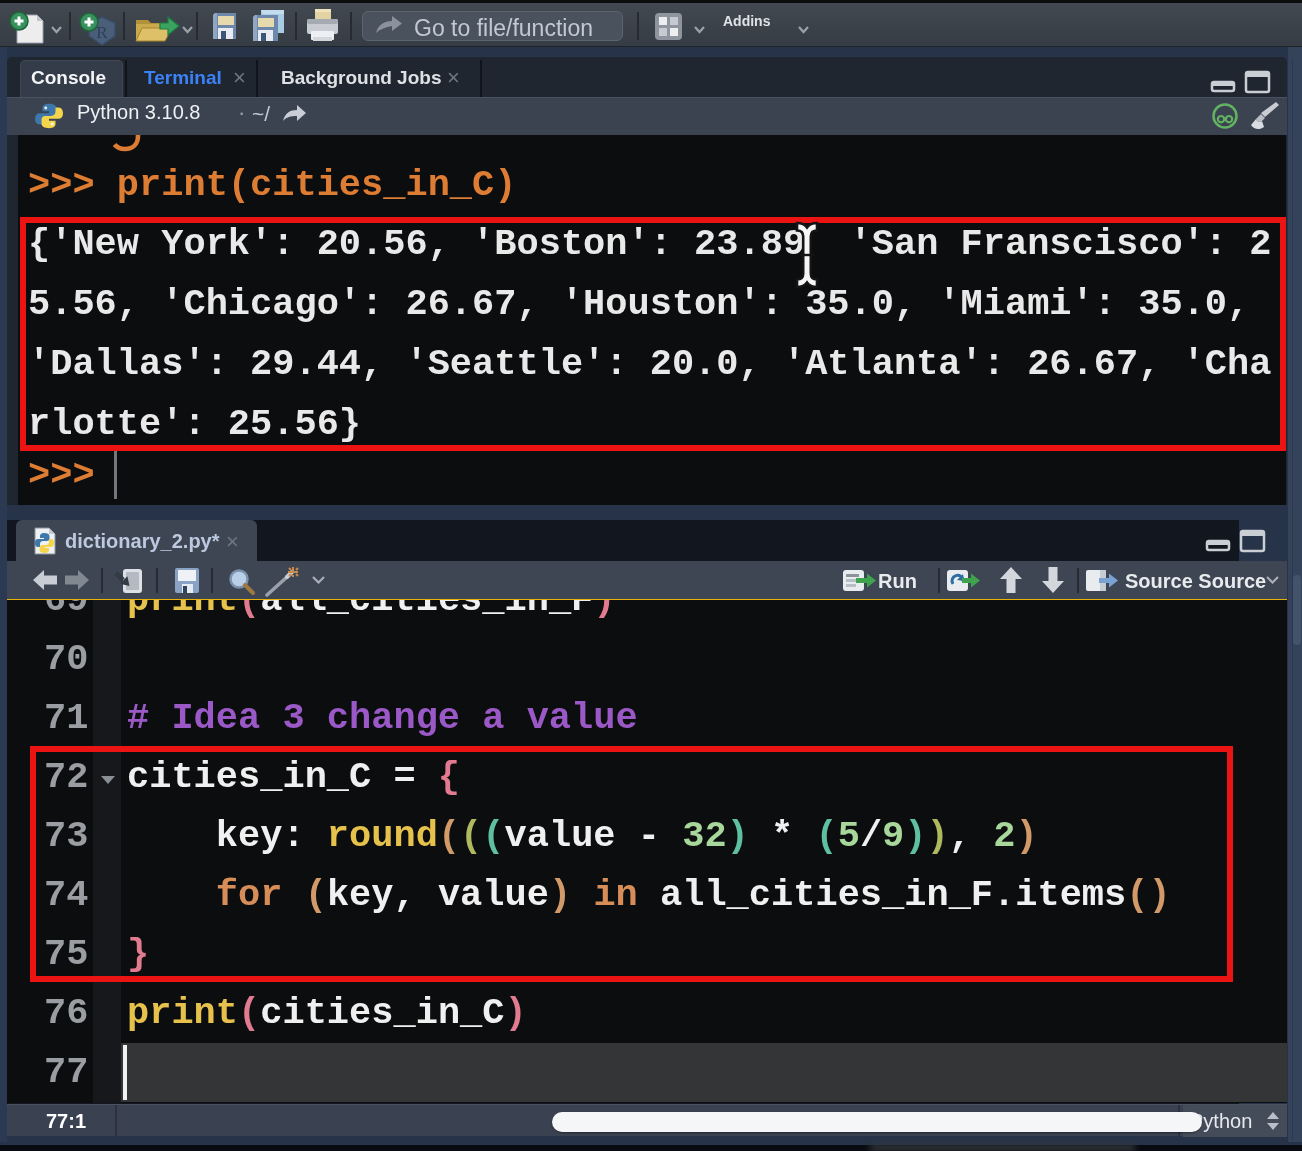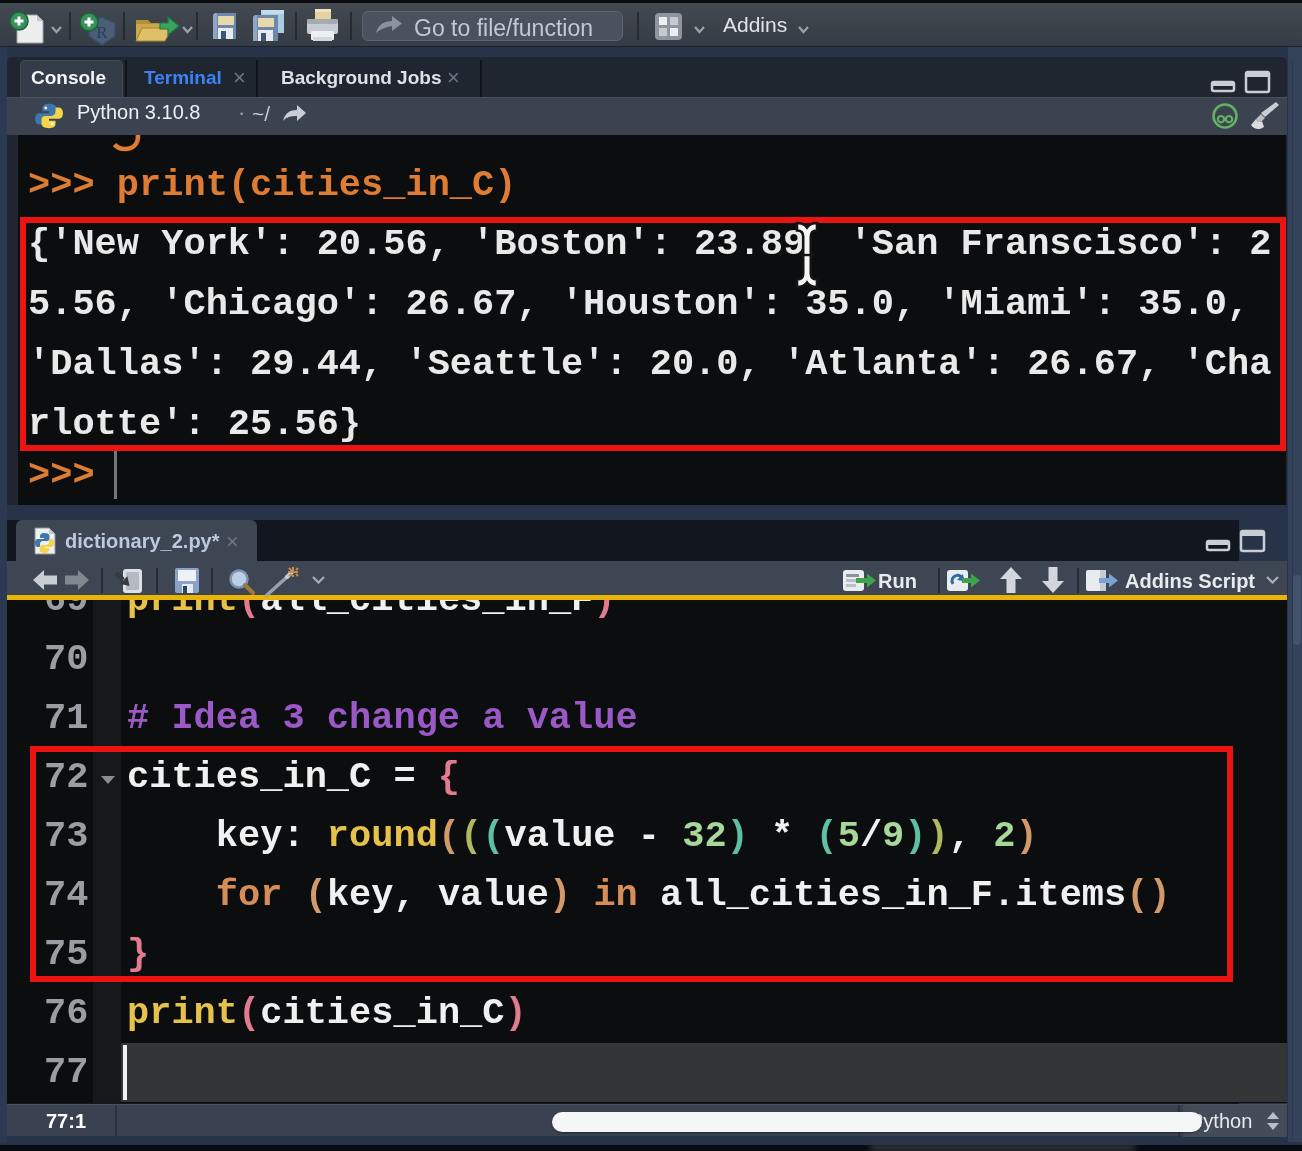--- a/index.html
+++ b/index.html
@@ -85,21 +85,21 @@
   <svg class="abs" style="left:655px;top:10px;" width="27" height="27" viewBox="0 0 27 27">
     <rect x="0" y="0" width="27" height="27" rx="4" fill="#8e959e"></rect>
     <rect x="4" y="4" width="8" height="8" fill="#eceef0"></rect>
     <rect x="15" y="4" width="8" height="8" fill="#c6cbd1"></rect>
     <rect x="4" y="15" width="8" height="8" fill="#c6cbd1"></rect>
     <rect x="15" y="15" width="8" height="8" fill="#eceef0"></rect>
   </svg>
   <svg class="abs" style="left:694px;top:23px;" width="11" height="8" viewBox="0 0 11 8">
       <path d="M1 1 l4.5 5 l4.5 -5" fill="none" stroke="#9ba1a9" stroke-width="2.2"></path>
     </svg>
-  <div class="abs" style="left:723px;top:10px;font-size:21px;font-weight:normal;color:#dfe3e8;">Addins</div>
+  <div class="abs" style="left:723px;top:10px;font-size:14px;font-weight:bold;color:#dfe3e8;">Addins</div>
   <svg class="abs" style="left:798px;top:23px;" width="11" height="8" viewBox="0 0 11 8">
       <path d="M1 1 l4.5 5 l4.5 -5" fill="none" stroke="#9ba1a9" stroke-width="2.2"></path>
     </svg>
 </div>
 
 <div class="abs" id="consolepane" style="left:7px;top:57px;width:1280px;height:448px;background:#20262f;border-radius:5px 5px 0 0;">
 
   <div class="abs" style="left:13px;top:3px;width:103px;height:37px;background:#343c4a;border-radius:5px 5px 0 0;border:1px solid #414956;border-bottom:none;"></div>
   <div class="abs" style="left:24px;top:10px;font-size:19px;font-weight:bold;color:#f2f4f6;">Console</div>
   <div class="abs" style="left:118px;top:3px;width:2px;height:37px;background:#10141a;"></div>
@@ -174,21 +174,21 @@
   <div class="abs" style="left:58px;top:15px;font-size:20px;font-weight:bold;color:#bcc9de;">dictionary_2.py*</div>
   <div class="abs" style="left:219px;top:14px;font-size:22px;color:#6d7682;">×</div>
 
   <svg class="abs" style="left:1198px;top:14px;" width="62" height="24" viewBox="0 0 62 24">
     <rect x="2" y="12" width="22" height="9" rx="2" fill="none" stroke="#c9ced5" stroke-width="2.5"></rect>
     <rect x="3" y="13" width="20" height="3" fill="#c9ced5"></rect>
     <rect x="36" y="2" width="23" height="20" rx="2" fill="none" stroke="#c9ced5" stroke-width="2.5"></rect>
     <rect x="37" y="3" width="21" height="4" fill="#c9ced5"></rect>
   </svg>
 
-  <div class="abs" style="left:0;top:46px;width:1280px;height:39px;background:#3e4654;border-bottom:5px solid #eab308;">
+  <div class="abs" style="left:0;top:46px;width:1280px;height:39px;background:#3e4654;border-bottom:1px solid #eab308;">
 
     <svg class="abs" style="left:25px;top:8px;" width="58" height="22" viewBox="0 0 58 22">
       <path d="M12 1 v5.5 h13 v9 h-13 v5.5 l-11 -10 z" fill="#c9ced5"></path>
       <path d="M46 1 v5.5 h-13 v9 h13 v5.5 l11 -10 z" fill="#81888f"></path>
     </svg>
     <div class="sep" style="left:94px;top:7px;height:25px;"></div>
 
     <svg class="abs" style="left:107px;top:7px;" width="29" height="26" viewBox="0 0 29 26">
       <rect x="9" y="1" width="19" height="24" rx="3" fill="#dde1e6"></rect>
       <rect x="12" y="4" width="13" height="18" rx="1" fill="#b4bac2"></rect>
@@ -244,21 +244,21 @@
     <svg class="abs" style="left:1033px;top:6px;" width="26" height="26" viewBox="0 0 26 26">
       <path d="M13 26 l11 -12 h-6.5 v-14 h-9 v14 h-6.5 z" fill="#d3d7dd"></path>
     </svg>
     <div class="sep" style="left:1070px;top:7px;height:25px;"></div>
 
     <svg class="abs" style="left:1079px;top:8px;" width="36" height="23" viewBox="0 0 36 23">
       <rect x="0" y="1" width="20" height="21" rx="2" fill="#e9ecef"></rect>
       <rect x="14" y="1" width="6" height="21" fill="#c6ccd3"></rect>
       <path d="M13 9 h10 v-4.5 l9 7 l-9 7 v-4.5 h-10 z" fill="#7aa3d4"></path>
     </svg>
-    <div class="abs" style="left:1118px;top:9px;font-size:20px;font-weight:bold;color:#e8ebee;">Addins Script</div>
+    <div class="abs" style="left:1118px;top:9px;font-size:20px;font-weight:bold;color:#e8ebee;">Source Source</div>
     <svg class="abs" style="left:1259px;top:15px;" width="13" height="8" viewBox="0 0 13 8">
         <path d="M1 1 l5.5 5.5 l5.5 -5.5" fill="none" stroke="#a9afb7" stroke-width="2.2"></path>
       </svg>
   </div>
 
   <div class="abs" style="left:0;top:85px;width:1280px;height:503px;background:#0c0d0f;overflow:hidden;">
 
     <div class="abs" style="left:86px;top:0;width:28px;height:503px;background:#17181b;"></div>
 
     <div class="abs" style="left:114px;top:443px;width:1166px;height:59px;background:#343537;"></div>

